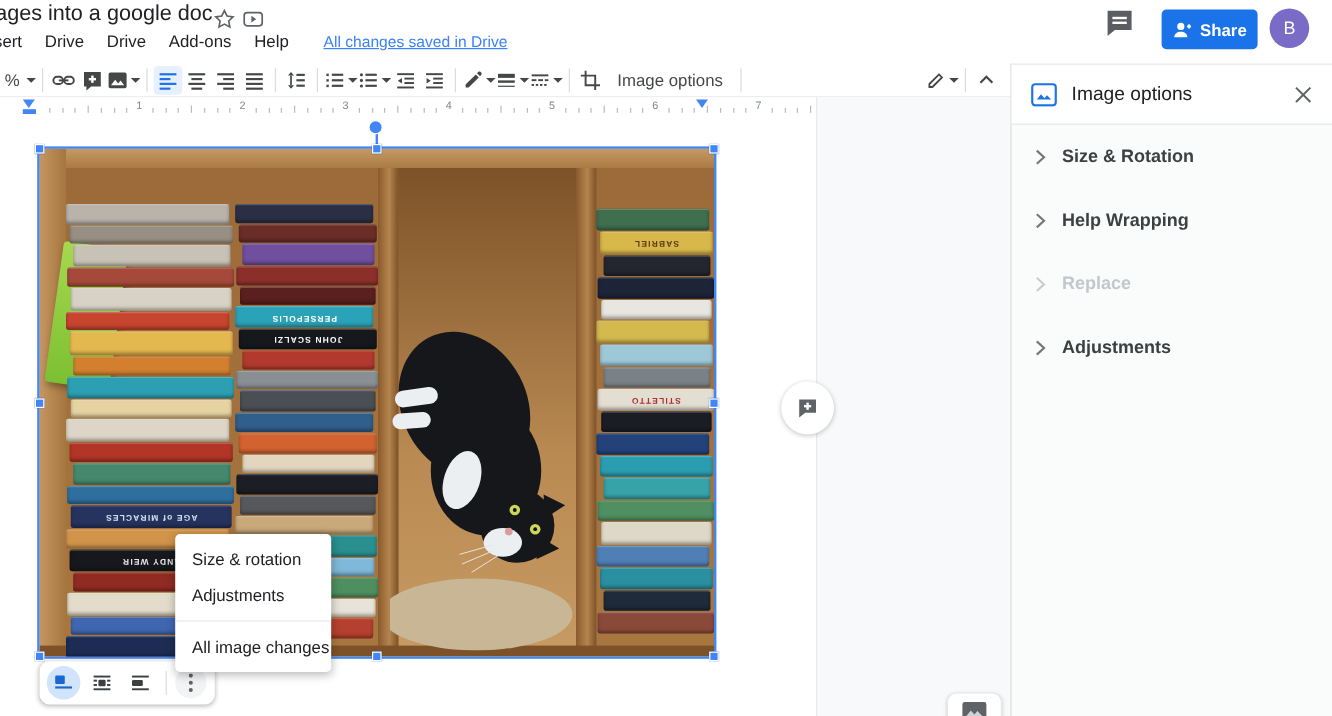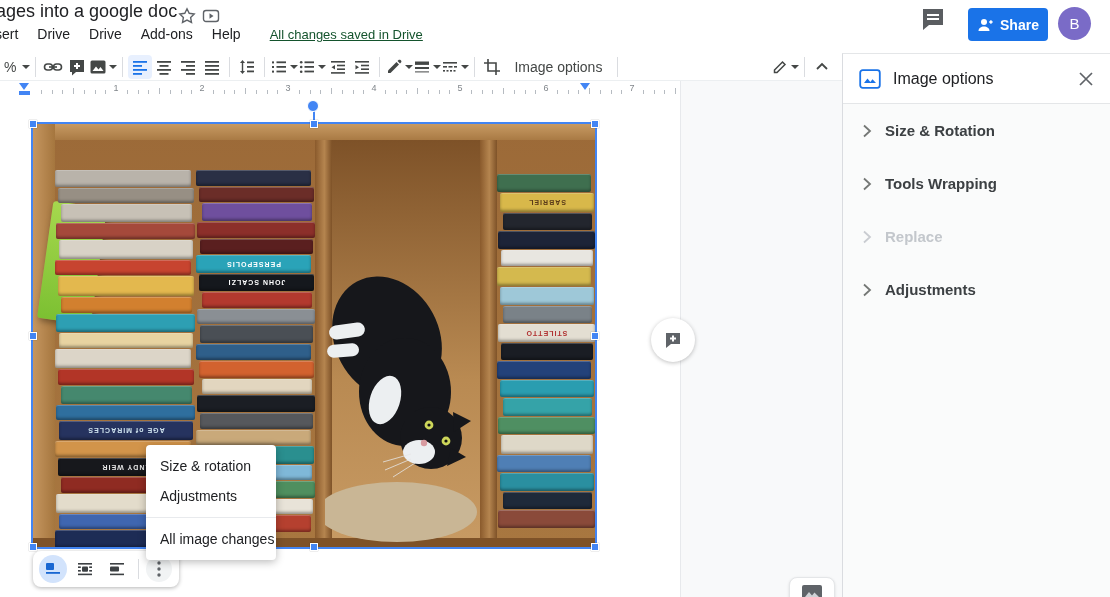--- a/index.html
+++ b/index.html
@@ -7,21 +7,21 @@
     font-family:"Liberation Sans","DejaVu Sans",sans-serif; color:#202124; }
   .abs { position:absolute; }
   #app { position:relative; width:1110px; height:597px; background:#fff; }
 
   
   #titlebar { position:absolute; left:0; top:0; width:1110px; height:53px; background:#fff; }
   .doc-title { position:absolute; left:-4px; top:1px; font-size:18px; color:#202124; white-space:nowrap; }
   .tb-ic { position:absolute; top:7px; width:18px; height:18px; color:#5f6368; }
   #menubar { position:absolute; left:-5px; top:26px; display:flex; align-items:center; gap:19px; font-size:14px; color:#202124; }
   #menubar span.menu-item { cursor:default; }
-  .saved-status { font-size:13px; color:#14532d; text-decoration:underline; margin-left:10px; }
+  .saved-status { font-size:13px; color:#3b82f6; text-decoration:underline; margin-left:10px; }
   .comment-top { position:absolute; left:920px; top:7px; width:26px; height:24px; }
   .share-btn { position:absolute; left:968px; top:8px; width:80px; height:33px; background:#1a73e8; border-radius:4px;
     color:#fff; font-size:14px; font-weight:bold; display:flex; align-items:center; justify-content:center; gap:7px; }
   .avatar { position:absolute; left:1058px; top:7px; width:33px; height:33px; border-radius:50%; background:#7a6bc7;
     color:#fff; font-size:15px; display:flex; align-items:center; justify-content:center; }
 
   
   #toolbar { position:absolute; left:0; top:53px; width:842px; height:28px; background:#fff;
     display:flex; align-items:center; border-bottom:1px solid #eceff1; padding-left:2px; }
   .ti { height:24px; min-width:24px; display:flex; align-items:center; justify-content:center; border-radius:4px; color:#444746; }
@@ -571,21 +571,21 @@
           </svg>
         </span>
       <span class="lbl">Size &amp; Rotation</span>
     </div>
     <div class="panel-row">
       <span class="chev">
           <svg width="12" height="14" viewBox="0 0 12 14" fill="none" stroke="#747775" stroke-width="1.8">
             <path d="M3 1.5l6 5.5-6 5.5"></path>
           </svg>
         </span>
-      <span class="lbl">Tools Wrapping</span>
+      <span class="lbl">Help Wrapping</span>
     </div>
     <div class="panel-row disabled">
       <span class="chev">
           <svg width="12" height="14" viewBox="0 0 12 14" fill="none" stroke="#c9ccd1" stroke-width="1.8">
             <path d="M3 1.5l6 5.5-6 5.5"></path>
           </svg>
         </span>
       <span class="lbl">Replace</span>
     </div>
     <div class="panel-row">

